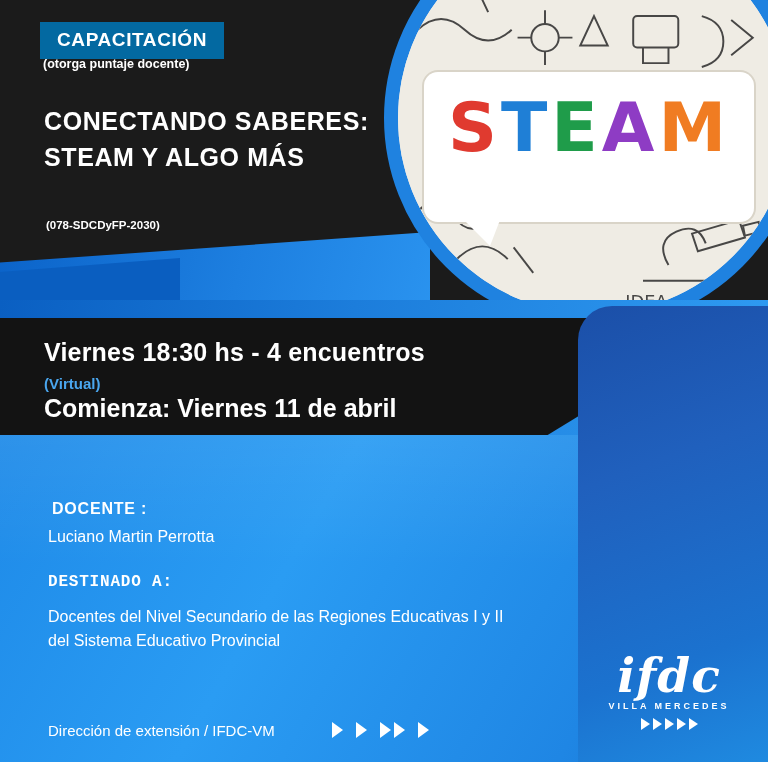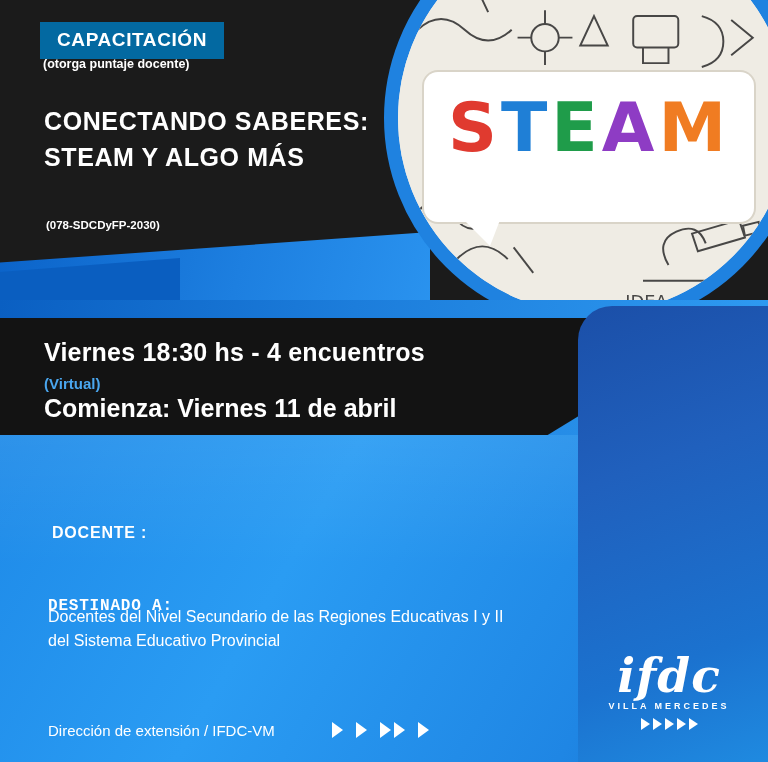--- a/index.html
+++ b/index.html
@@ -190,21 +190,20 @@
     font-size: 11.5px;
     font-weight: 700;
   }
 
   
   .lbl {
     color: #ffffff;
     font-size: 16px;
     font-weight: 700;
     letter-spacing: .8px;
-    margin-top: 24px;
   }
   .val {
     color: #ffffff;
     font-size: 16px;
     font-weight: 400;
   }
   .docente-label { position:absolute; left:52px; top:500px; }
   .docente-name  { position:absolute; left:48px; top:528px; }
   .dest-label    { position:absolute; left:48px; top:573px;font-family:Liberation Mono, monospace; }
   .dest-text     { position:absolute; left:48px; top:605px; width:470px; line-height:1.5; }
@@ -330,20 +329,21 @@
     <div class="sched-line1">Viernes 18:30 hs -  4 encuentros</div>
     <div class="sched-virtual">(Virtual)</div>
     <div class="sched-line3">Comienza:  Viernes 11 de abril</div>
   </div>
 
   <div class="bottom"></div>
   <div class="bottom-sheen"></div>
   <div class="right-panel"></div>
 
   <div class="lbl docente-label">DOCENTE :</div>
+  <div class="val docente-name">Luciano Martin Perrotta</div>
   <div class="lbl dest-label">DESTINADO A:</div>
   <div class="val dest-text">Docentes del Nivel Secundario de las Regiones Educativas I y II del Sistema Educativo Provincial</div>
 
   <div class="footer-text">Dirección de extensión / IFDC-VM</div>
   <div class="arrows">
     <i></i>
     <i></i>
     <span class="pair">
       <i></i>
       <i></i>

